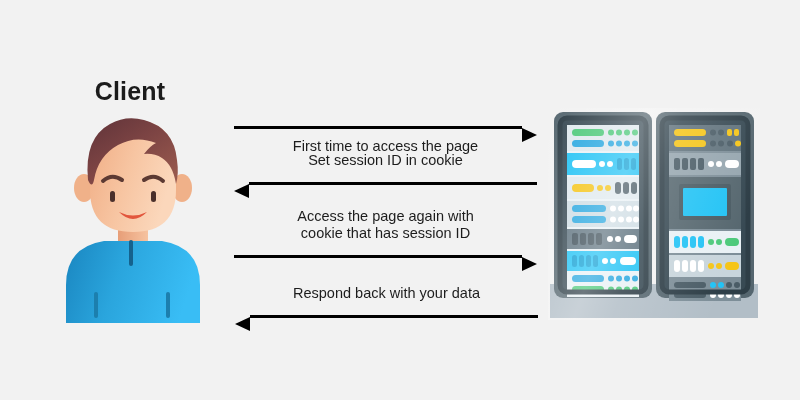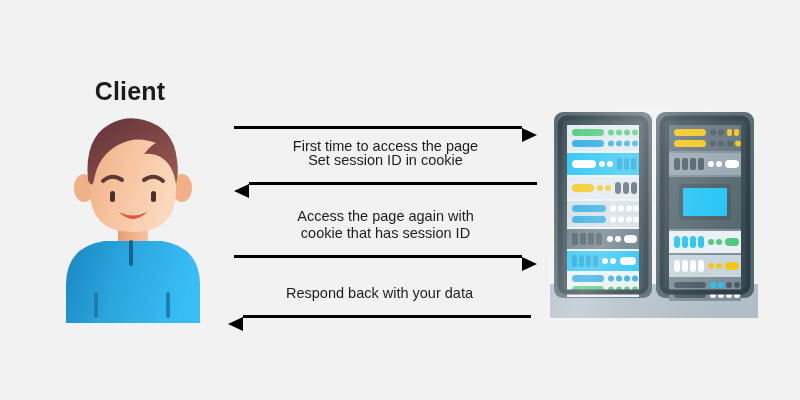--- a/index.html
+++ b/index.html
@@ -110,21 +110,21 @@
     <div class="arrow-line" style="left:0;top:47px;width:288px;"></div>
     <div class="arrowhead right" style="left:288px;top:48.5px;"></div>
   </div>
 
   <div class="message" id="message-2" style="left:234px;top:152px;width:303px;height:35px;">
     <div class="msg-label" style="top:0;">Set session ID in cookie</div>
     <div class="arrow-line" style="left:15px;top:30px;width:288px;"></div>
     <div class="arrowhead left" style="left:0;top:31.5px;"></div>
   </div>
 
-  <div class="message" id="message-4" style="left:228px;top:285px;width:303px;height:35px;">
+  <div class="message" id="message-4" style="left:235px;top:285px;width:303px;height:35px;">
     <div class="msg-label" style="top:0;">Respond back with your data</div>
     <div class="arrow-line" style="left:15px;top:30px;width:288px;"></div>
     <div class="arrowhead left" style="left:0;top:31.5px;"></div>
   </div>
 
 
   <div id="server-figure">
     <svg width="212" height="212" viewBox="0 0 212 212">
       <defs>
         <linearGradient id="sheen" x1="0" y1="0" x2="1" y2="0.35">

